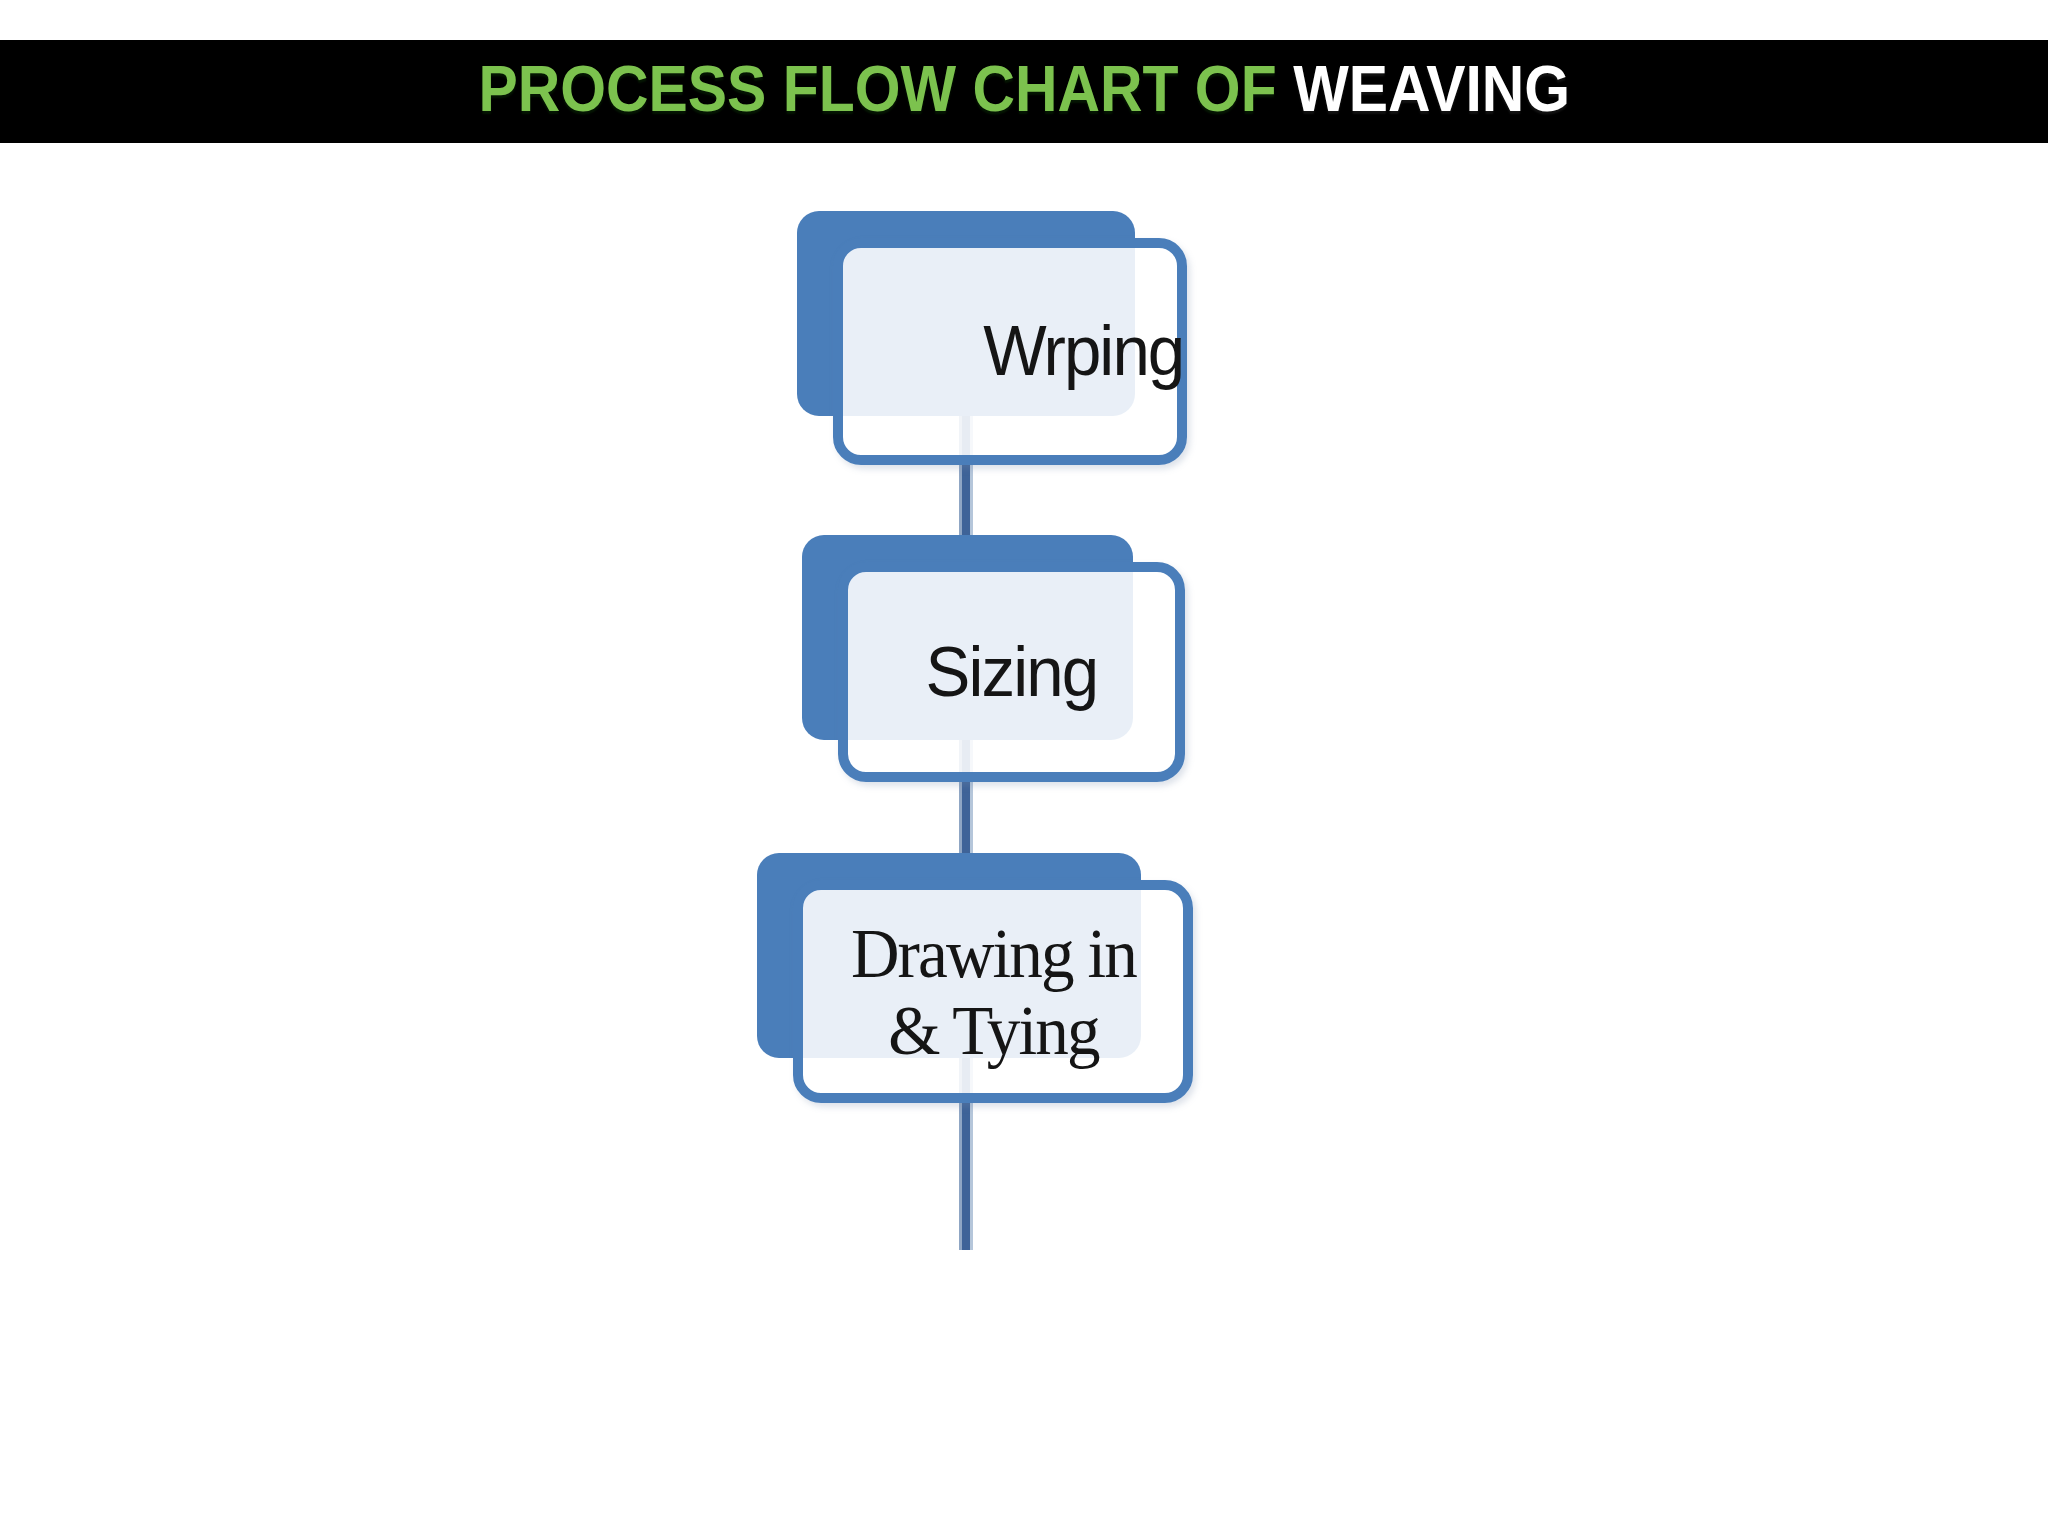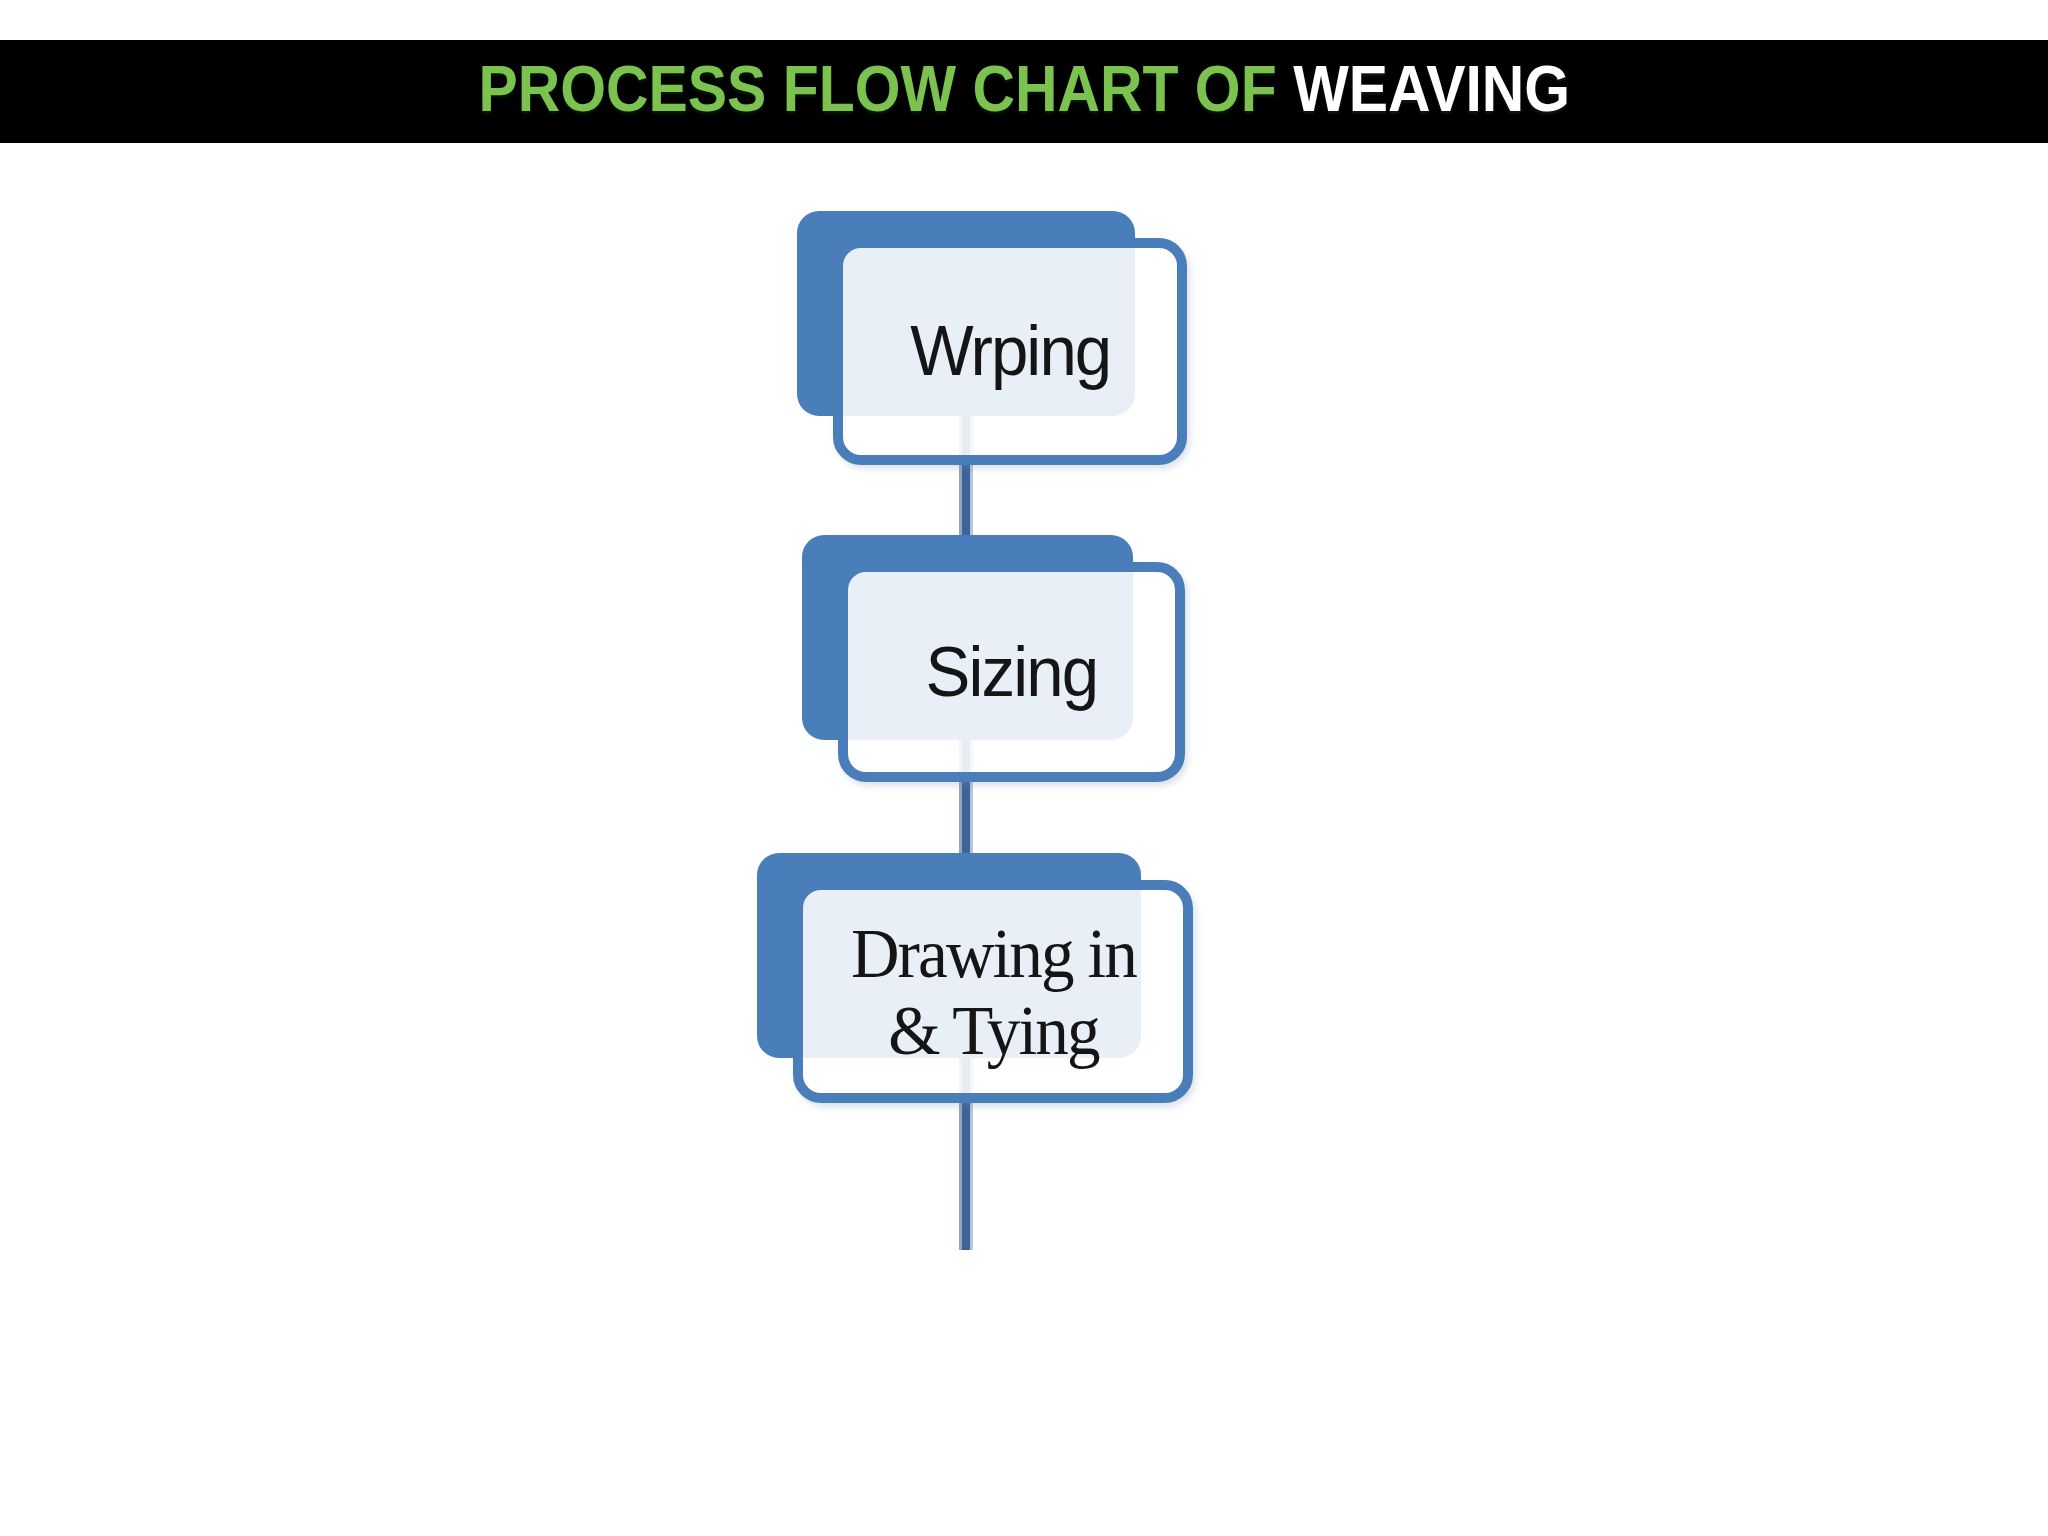--- a/index.html
+++ b/index.html
@@ -80,21 +80,21 @@
   .node .label{
     position:relative;z-index:2;
     font-size:70px;line-height:1.1;
     letter-spacing:-2px;
     color:var(--text-color);
     text-align:center;
     white-space:pre-line;
     transform:scaleX(0.96);
   }
 
-  .n1{left:833px;top:238px;width:354px;height:227px;}
+  .n1{left:833px;top:238px;width:354px;height:227px;justify-content:flex-end;}
   .n2{left:838px;top:562px;width:347px;height:220px;}
   .n3{left:793px;top:880px;width:400px;height:223px;font-family:Liberation Serif, serif;}
   .n4{left:840px;top:1200px;width:345px;height:223px;}
 </style>
 </head>
 <body>
 
 <div class="canvas">
 
   <header class="title-bar">

